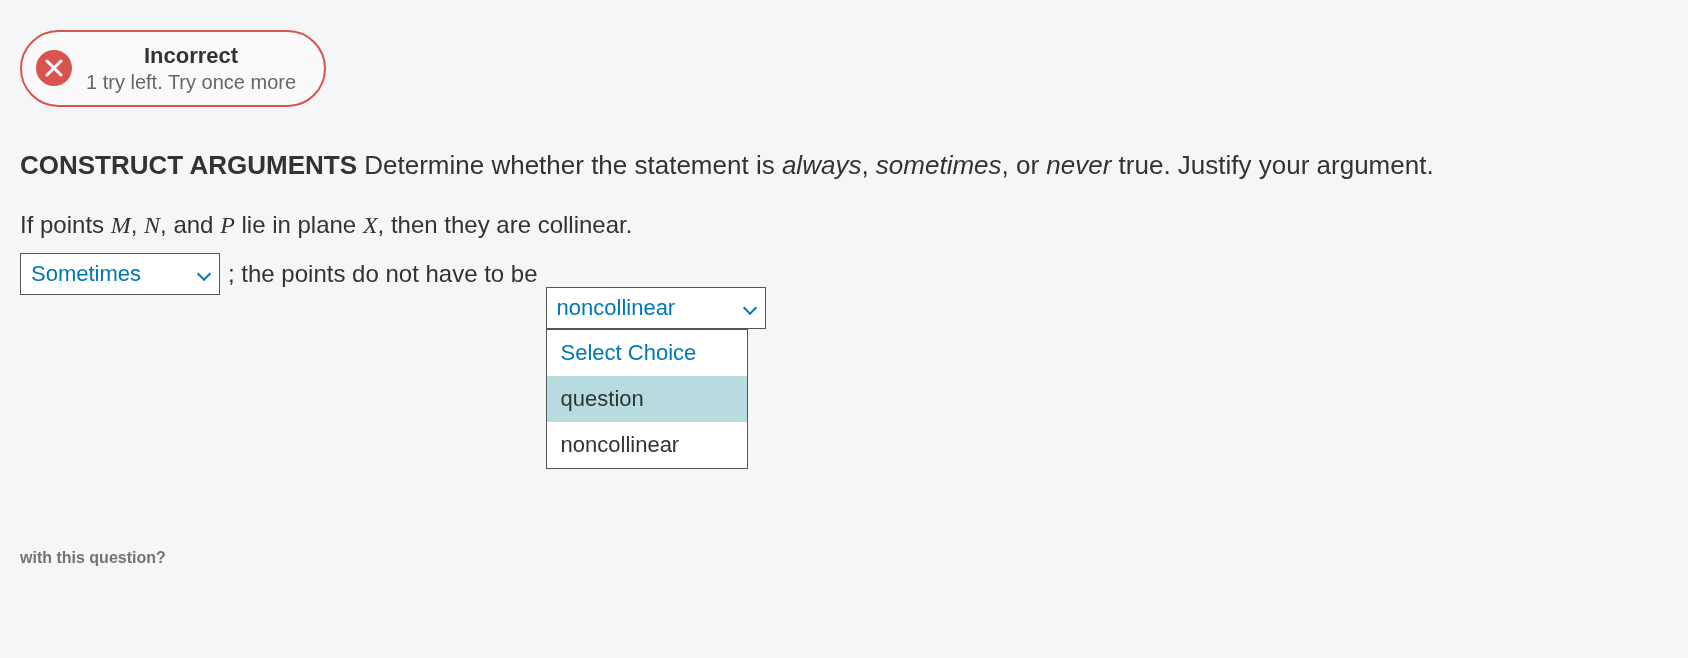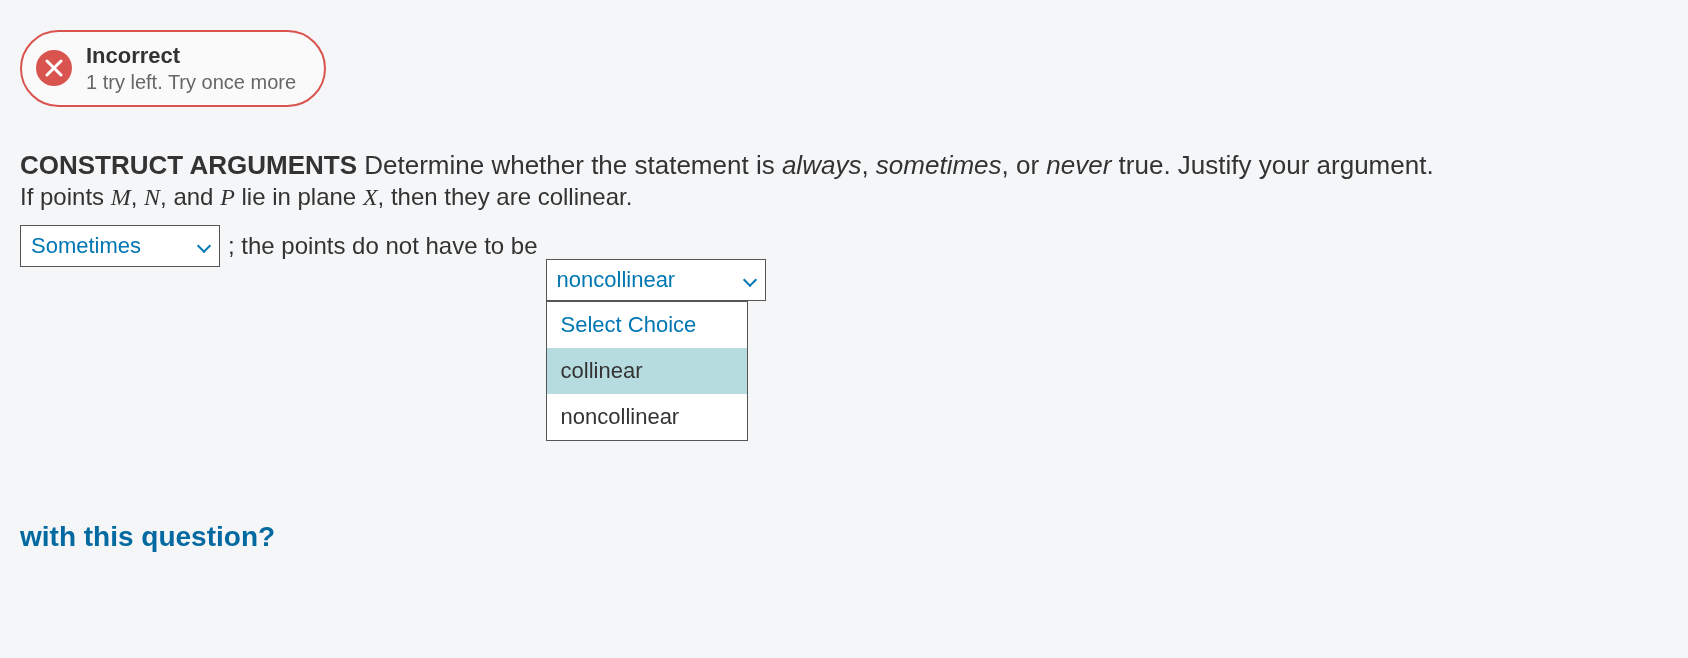--- a/index.html
+++ b/index.html
@@ -25,41 +25,42 @@
     border-radius: 50%;
     background: #d9534f;
     color: #fff;
     display: flex;
     align-items: center;
     justify-content: center;
     font-weight: bold;
     font-size: 20px;
     flex-shrink: 0;
   }
-  .status-text-wrap { line-height: 1.25; }
+  .status-text-wrap { line-height: 1.25; text-align: center; }
   .status-title {
     font-weight: 700;
     font-size: 22px;
     color: #333;
   }
   .status-sub {
     font-size: 20px;
     color: #666;
   }
   .section-heading {
     margin-top: 40px;
     font-size: 26px;
     color: #333;
     line-height: 1.4;
   }
   .section-heading .lead {
     font-weight: 800;
   }
   .italic { font-style: italic; }
   .question {
+    margin-top: 28px;
     font-size: 24px;
     color: #333;
   }
   .var { font-style: italic; font-family: Georgia, 'Times New Roman', serif; }
   .answer-row {
     margin-top: 14px;
     display: flex;
     align-items: flex-start;
     flex-wrap: wrap;
     gap: 8px;
@@ -102,22 +103,22 @@
   .dropdown-item {
     padding: 10px 14px;
     font-size: 22px;
     color: #333;
     cursor: pointer;
   }
   .dropdown-item.placeholder { color: #0077b3; }
   .dropdown-item.hovered { background: #b7dce0; color: #333; }
   .footer-link {
     margin-top: 220px;
-    font-size: 28px;
-    color: #0369a1;
+    font-size: 16px;
+    color: #737373;
     font-weight: 600;
   }
 </style>
 </head>
 <body>
 
 
 
 <div class="status-pill">
   <div class="x-badge">
@@ -146,21 +147,21 @@
   </div>
   <span class="inline-text">; the points do not have to be</span>
 
   <div class="dropdown-wrap">
     <div class="select-box" style="min-width:220px">
       <span>noncollinear</span>
       <span class="chev"></span>
     </div>
     <div class="dropdown-panel">
       <div class="dropdown-item placeholder">Select Choice</div>
-      <div class="dropdown-item hovered">collinear</div>
+      <div class="dropdown-item hovered">question</div>
       <div class="dropdown-item">noncollinear</div>
     </div>
   </div>
 
 </div>
 
 <div class="footer-link">with this question?</div>
 
 
 

